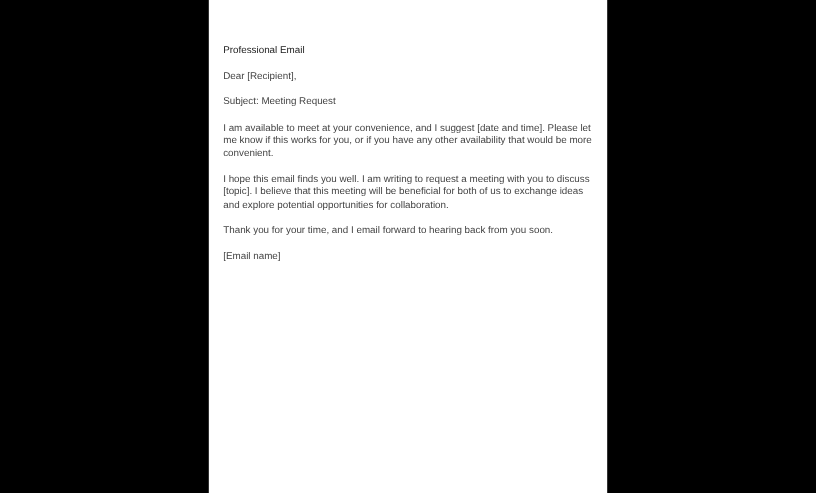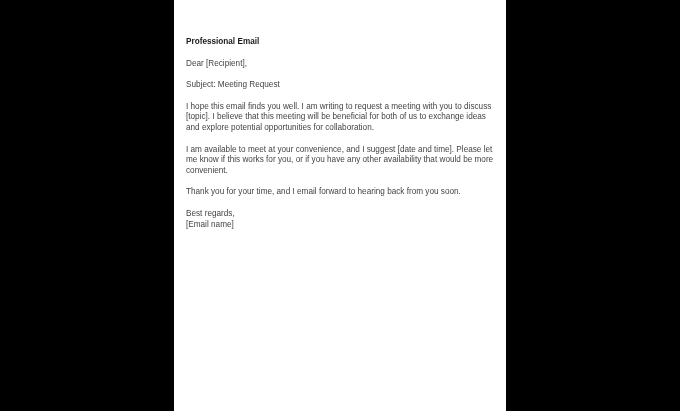--- a/index.html
+++ b/index.html
@@ -22,38 +22,37 @@
       position: absolute;
       left: 12px;
       top: 37px;
       width: 310px;
       font-family: "Liberation Sans", sans-serif;
       font-size: 8.2px;
       line-height: 10.6px;
       color: #444444;
     }
     .title {
-      font-weight: bold;
+      font-weight: normal;
       color: #1a1a1a;
       margin: 0 0 11px 0;
     }
     .para {
       margin: 0 0 11px 0;
     }
     .signoff {
       margin: 0;
     }
   </style>
 </head>
 <body>
 
 <div class="page">
   <div class="content">
     <div class="title">Professional Email</div>
     <div class="para">Dear [Recipient],</div>
     <div class="para">Subject: Meeting Request</div>
+    <div class="para">I am available to meet at your convenience, and I suggest [date and time]. Please let me know if this works for you, or if you have any other availability that would be more convenient.</div>
     <div class="para">I hope this email finds you well. I am writing to request a meeting with you to discuss [topic]. I believe that this meeting will be beneficial for both of us to exchange ideas and explore potential opportunities for collaboration.</div>
-    <div class="para">I am available to meet at your convenience, and I suggest [date and time]. Please let me know if this works for you, or if you have any other availability that would be more convenient.</div>
     <div class="para">Thank you for your time, and I email forward to hearing back from you soon.</div>
-    <div class="signoff">Best regards,</div>
     <div class="signoff">[Email name]</div>
   </div>
 </div>
 
 </body></html>

